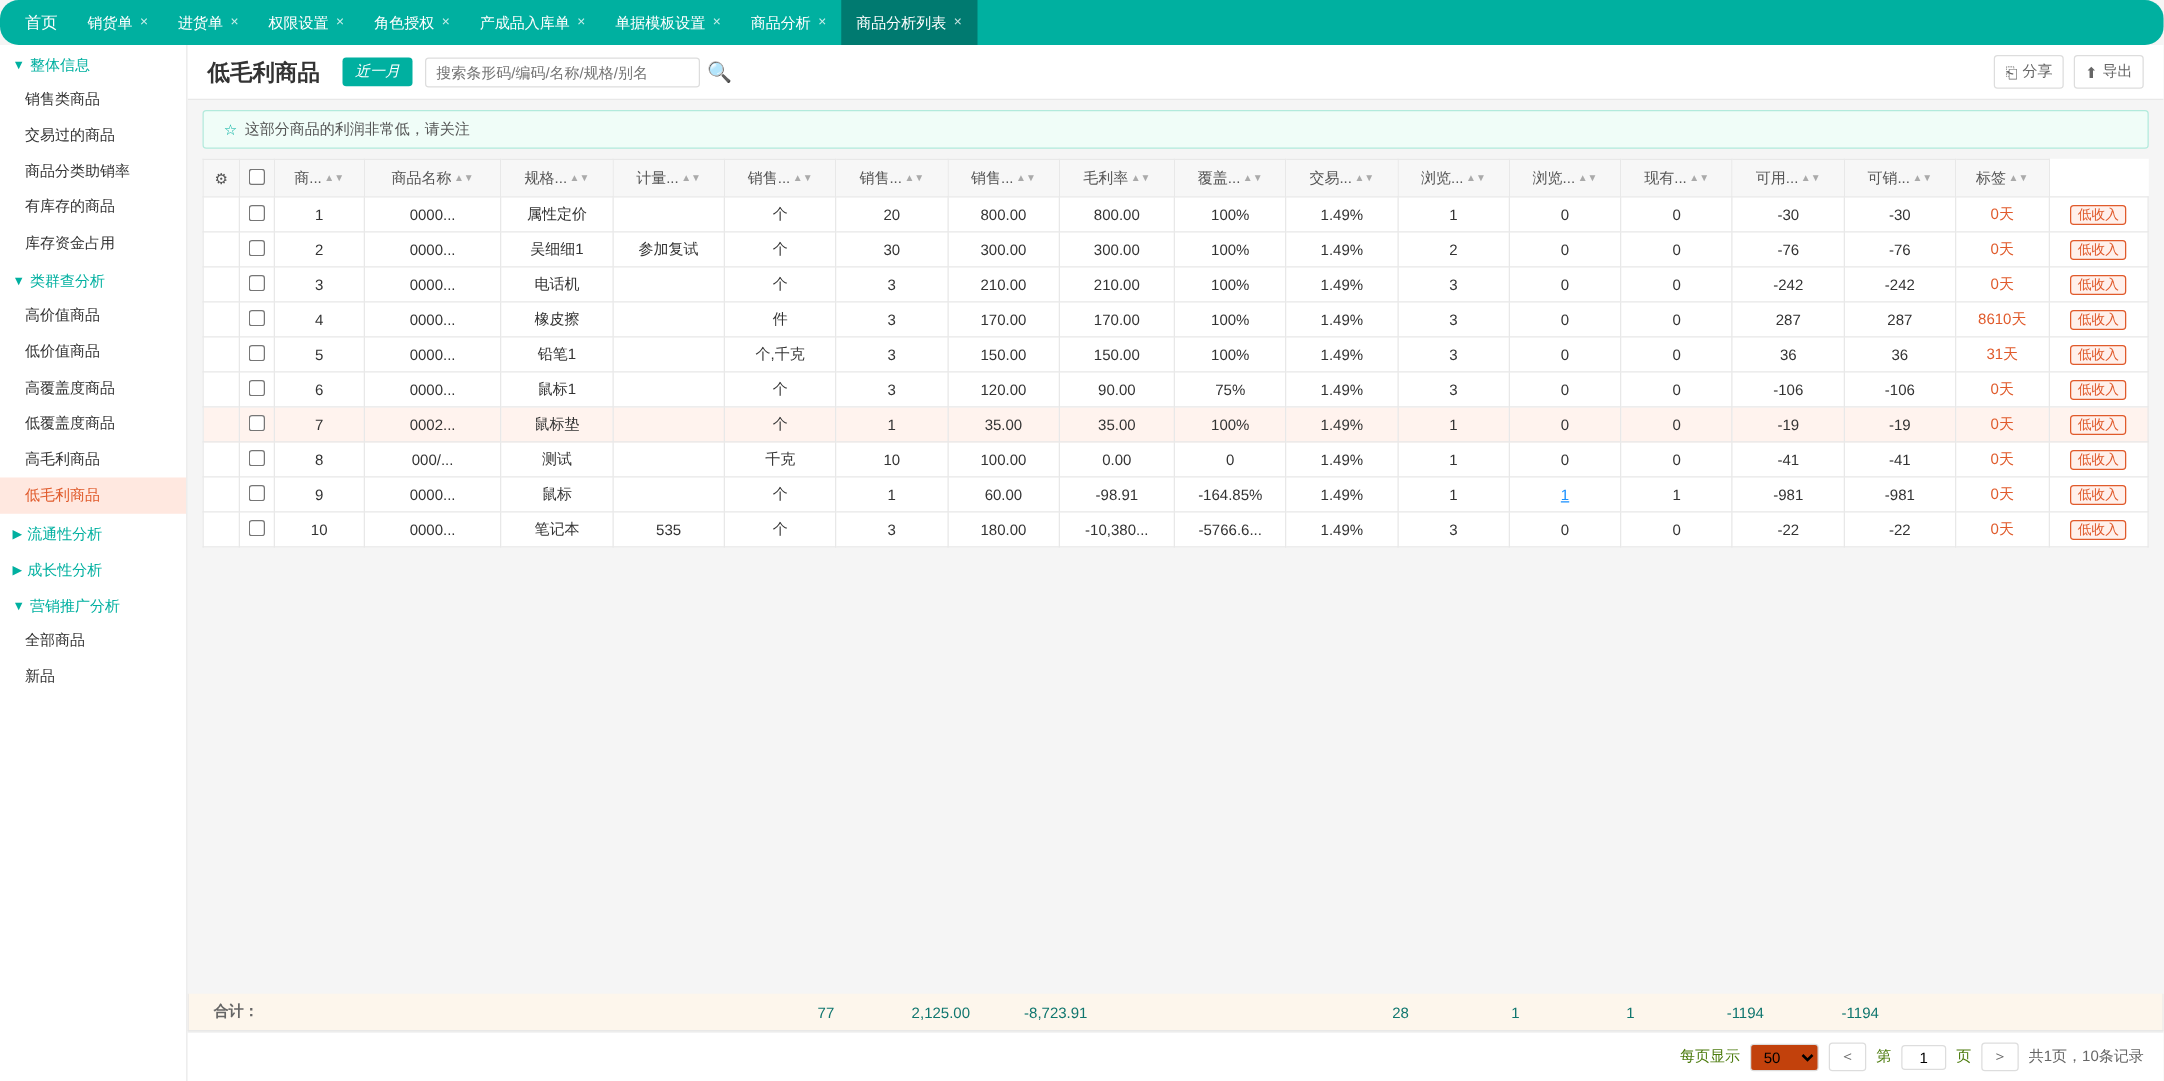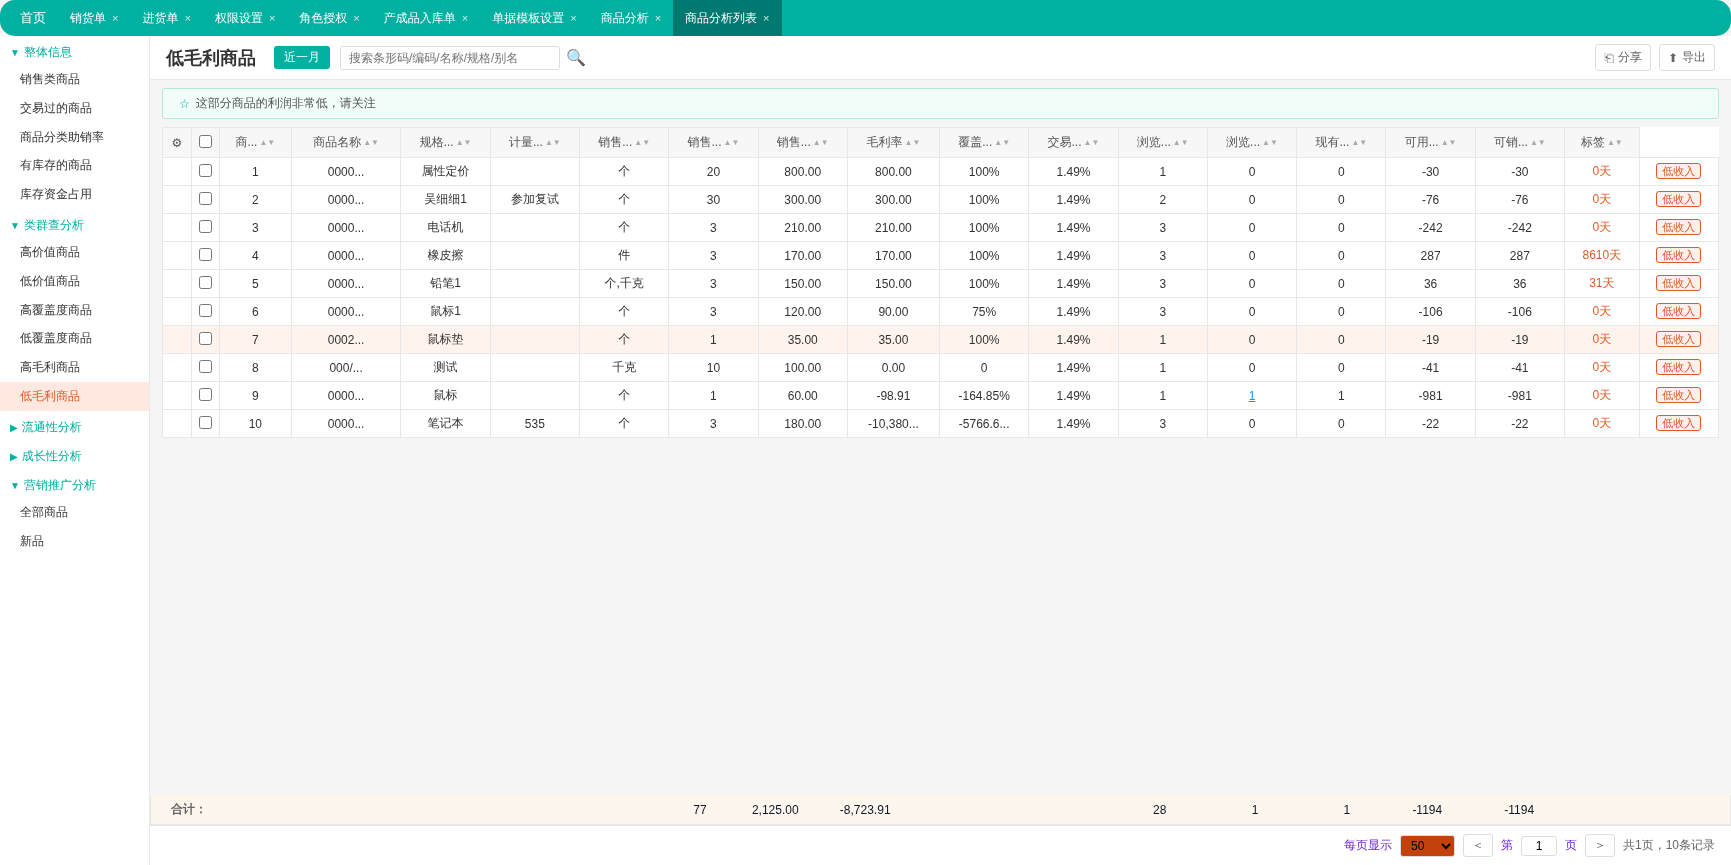--- a/index.html
+++ b/index.html
@@ -20,21 +20,21 @@
     .sidebar-group-label .arrow { margin-right: 4px; font-size: 10px; }
     .sidebar-item { padding: 6px 10px 6px 20px; color: #333; cursor: pointer; line-height: 1.4; }
     .sidebar-item.active { background: #ffe8e0; color: #e05a2b; }
 
     
     .content { flex: 1; display: flex; flex-direction: column; overflow: hidden; }
 
     
     .content-header { background: #fff; padding: 8px 16px; display: flex; align-items: center; gap: 10px; border-bottom: 1px solid #e8e8e8; flex-shrink: 0; }
     .page-title { font-size: 18px; font-weight: bold; color: #333; margin-right: 8px; }
-    .date-filter-btn { background: #00b0a0; color: #fff; border: none; border-radius: 3px; padding: 3px 10px; cursor: pointer; font-size: 12px; }
+    .date-filter-btn { background: #00b0a0; color: #fff; border: none; border-radius: 3px; padding: 3px 10px; cursor: pointer; font-size: 12px; font-style: italic; }
     .search-box { border: 1px solid #ddd; border-radius: 3px; padding: 4px 8px; width: 220px; outline: none; color: #999; }
     .search-icon-btn { background: none; border: none; cursor: pointer; color: #00b0a0; font-size: 16px; margin-left: -4px; }
     .header-right { margin-left: auto; display: flex; gap: 8px; align-items: center; }
     .header-btn { display: flex; align-items: center; gap: 4px; color: #666; cursor: pointer; font-size: 12px; padding: 4px 8px; border: 1px solid #ddd; border-radius: 3px; background: #fff; }
 
     
     .notice-bar { background: #f0fdf8; border: 1px solid #b2eadc; padding: 6px 16px; margin: 8px 12px 0; border-radius: 3px; color: #555; display: flex; align-items: center; gap: 6px; flex-shrink: 0; }
     .notice-icon { color: #00b0a0; }
 
     
@@ -45,25 +45,25 @@
     td { border: 1px solid #e8e8e8; padding: 5px 4px; text-align: center; color: #333; white-space: nowrap; }
     tr.highlighted td { background: #fff3ee; }
     .tag-red { color: #e05a2b; }
     .tag-badge { background: #fff0eb; color: #e05a2b; border: 1px solid #e05a2b; border-radius: 3px; padding: 1px 5px; font-size: 11px; }
     .col-link { color: #1890ff; text-decoration: underline; cursor: pointer; }
 
     
     .table-footer { background: #fdf6ec; border: 1px solid #e8e8e8; border-top: none; padding: 6px 12px; display: flex; align-items: center; flex-shrink: 0; }
     .footer-total-label { color: #666; padding-right: 40px; padding-left: 8px; font-weight: bold; }
     .footer-cells { display: flex; flex: 1; }
-    .footer-cell { flex: 1; text-align: right; color: #0f172a; font-size: 12px; }
+    .footer-cell { flex: 1; text-align: center; color: #0f766e; font-size: 12px; }
 
     
     .pagination { display: flex; align-items: center; justify-content: flex-end; padding: 8px 16px; background: #fff; border-top: 1px solid #e8e8e8; flex-shrink: 0; gap: 8px; }
-    .pagination-label { color: #6d28d9; }
+    .pagination-label { color: #4d7c0f; }
     .pagination-select { border: 1px solid #ddd; border-radius: 3px; padding: 2px 6px; background: #c2410c; }
     .pagination-btn { border: 1px solid #ddd; border-radius: 3px; padding: 2px 8px; cursor: pointer; background: #fff; color: #666; }
     .pagination-btn:disabled { color: #ccc; cursor: not-allowed; }
     .page-input { border: 1px solid #ddd; border-radius: 3px; width: 36px; text-align: center; padding: 2px 4px; }
     .total-info { color: #666; }
 
     .th-sort { display: flex; align-items: center; justify-content: center; gap: 2px; }
     .sort-arrows { display: flex; flex-direction: column; line-height: 1; font-size: 8px; color: #aaa; }
     .checkbox-col { width: 28px; }
   </style>

